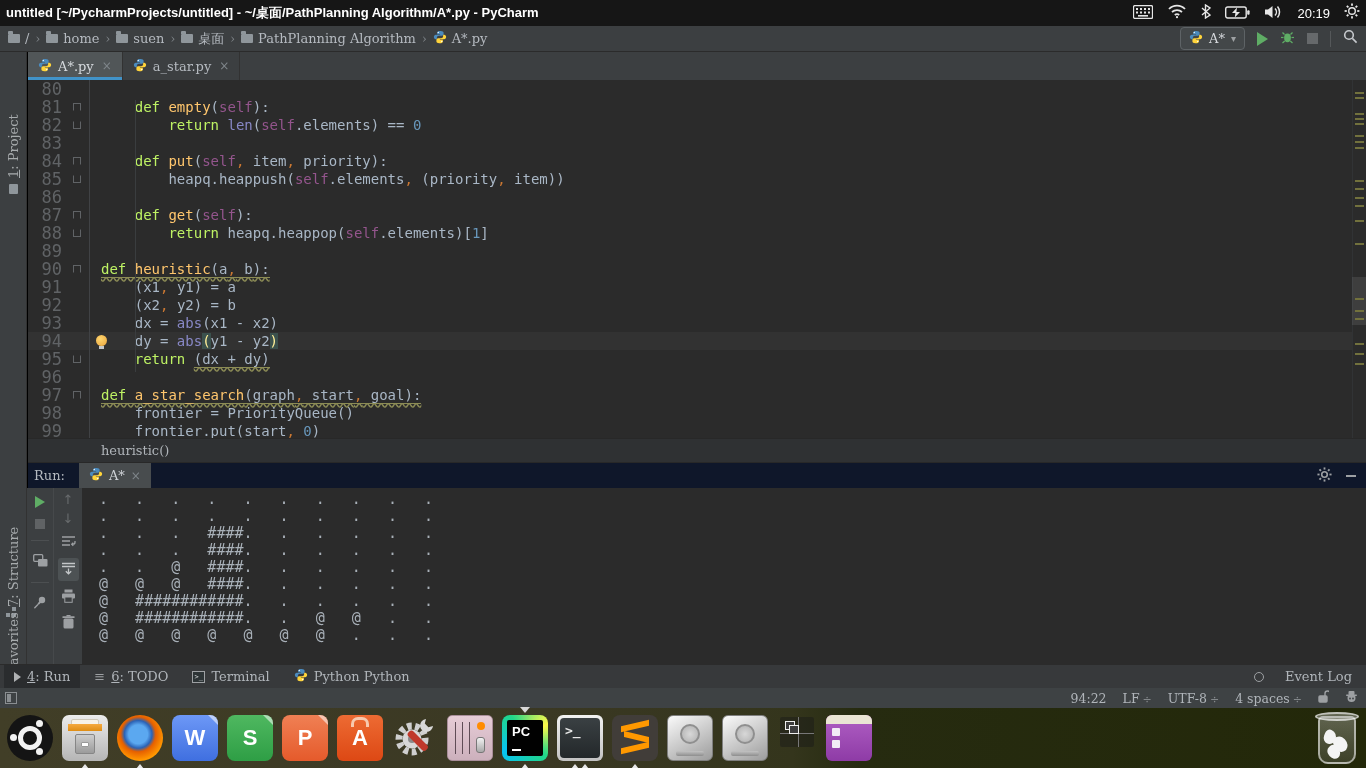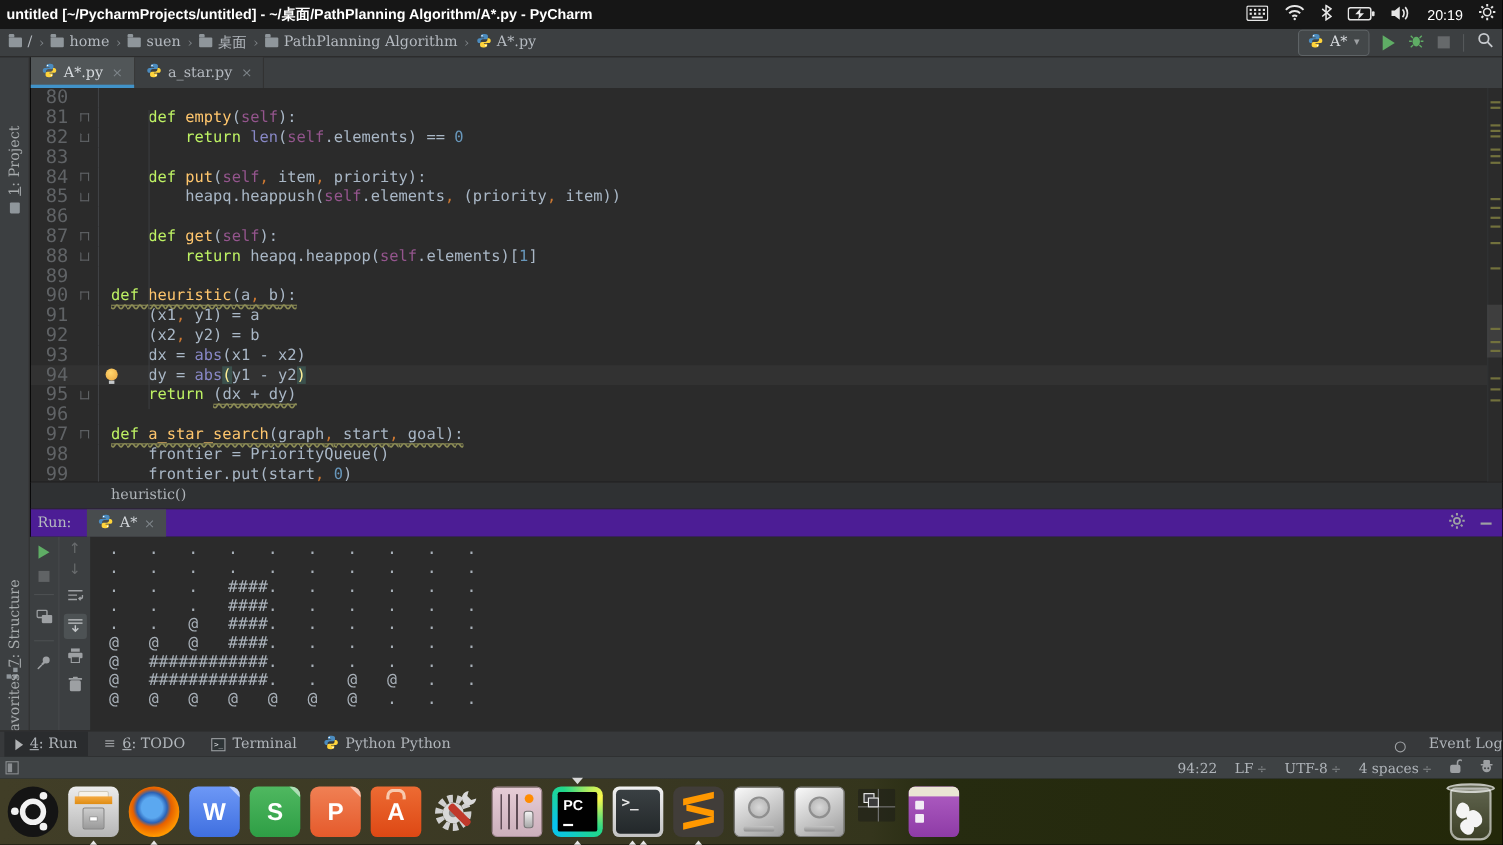--- a/index.html
+++ b/index.html
@@ -58,21 +58,21 @@
   .bulb::after{content:'';position:absolute;left:3px;bottom:-3px;width:5px;height:3px;background:#c5c8ca}
   .indent-guide{position:absolute;left:107px;top:20px;height:272px;width:1px;background:#3a3d3f}
   .estripe{position:absolute;right:0;top:0;width:14px;height:358px;background:#2b2b2b;border-left:1px solid #313335}
   .estripe .mark{position:absolute;right:2px;width:9px;height:2px;background:#72713d}
   .estripe .thumb{position:absolute;right:0;width:14px;top:197px;height:48px;background:rgba(255,255,255,.09)}
 
   
   .crumb2{position:absolute;left:28px;top:438px;width:1338px;height:24px;background:#2f3133;border-top:1px solid #282828;display:flex;align-items:center;padding-left:73px;font-size:13px;color:#b0b5ba}
 
   
-  .runheader{position:absolute;left:28px;top:462px;width:1338px;height:26px;background:#4c1d95;border-top:1px solid #282828;display:flex;align-items:center;font-size:13px;color:#b5bac0}
+  .runheader{position:absolute;left:28px;top:462px;width:1338px;height:26px;background:#0f172a;border-top:1px solid #282828;display:flex;align-items:center;font-size:13px;color:#b5bac0}
   .runheader .rlabel{margin-left:6px;margin-right:14px}
   .runtab{display:flex;align-items:center;gap:6px;background:#484c4e;height:26px;padding:0 10px;color:#d0d4d8}
   .runtab .close{color:#7f868b;font-size:12px}
   .rh-right{margin-left:auto;display:flex;align-items:center;gap:14px;margin-right:10px}
   .hide-bar{display:inline-block;width:10px;height:2px;background:#9da0a3}
 
   .runbody{position:absolute;left:28px;top:488px;width:1338px;height:176px;background:#3c3f41}
   .rt1{position:absolute;left:-1px;top:0;bottom:0;width:26px;background:#3c3f41;display:flex;flex-direction:column;align-items:center;padding-top:8px;gap:11px}
   .rt2{position:absolute;left:25px;top:0;bottom:0;width:29px;background:#3c3f41;border-left:1px solid #46494b;display:flex;flex-direction:column;align-items:center;padding-top:6px;gap:7px}
   .rt-div{width:18px;height:1px;background:#4c4f51}
@@ -83,21 +83,21 @@
   .console-wrap{position:absolute;left:54px;right:0;top:0;bottom:0;background:#2b2b2b}
   .console{position:absolute;left:17px;top:3px;font-family:"DejaVu Sans Mono",monospace;font-size:15px;line-height:17px;color:#a8b0b8;white-space:pre}
 
   
   .twbar{position:absolute;left:0;top:664px;width:1366px;height:24px;background:#37393b;border-top:1px solid #2b2b2b;display:flex;align-items:center;font-size:13px;color:#b0b5ba}
   .tw-item{display:flex;align-items:center;gap:6px;height:24px;padding:0 10px;margin-left:4px}
   .tw-item.active{background:#2a2c2e}
   .tw-runic{width:0;height:0;border-top:5px solid transparent;border-bottom:5px solid transparent;border-left:7px solid #afb1b3}
   .tw-todoic{color:#9da0a3;font-family:"DejaVu Sans",sans-serif}
   .tw-termic{width:13px;height:12px;background:#2d3436;border:1px solid #9da0a3;color:#d6d9db;font-family:"DejaVu Sans Mono",monospace;font-size:7px;line-height:10px;text-align:left;padding-left:1px}
-  .eventlog{margin-left:auto;display:flex;align-items:flex-end;gap:21px;margin-right:0}
+  .eventlog{margin-left:auto;display:flex;align-items:center;gap:21px;margin-right:14px}
   .el-circ{width:10px;height:10px;border:1.5px solid #9da0a3;border-radius:50%}
 
   
   .statusbar{position:absolute;left:0;top:688px;width:1366px;height:20px;background:#3e4244;display:flex;align-items:center;font-size:12.5px;color:#b0b5ba}
   .sb-left{margin-left:5px;width:12px;height:12px;border:1px solid #8a8e91;position:relative}
   .sb-left::after{content:'';position:absolute;left:1px;bottom:1px;width:4px;height:8px;background:#8a8e91}
   .sb-right{margin-left:auto;display:flex;align-items:center;gap:16px;margin-right:8px}
   .dd::after{content:'÷';color:#83878a;margin-left:3px;font-size:11px}
 
   

